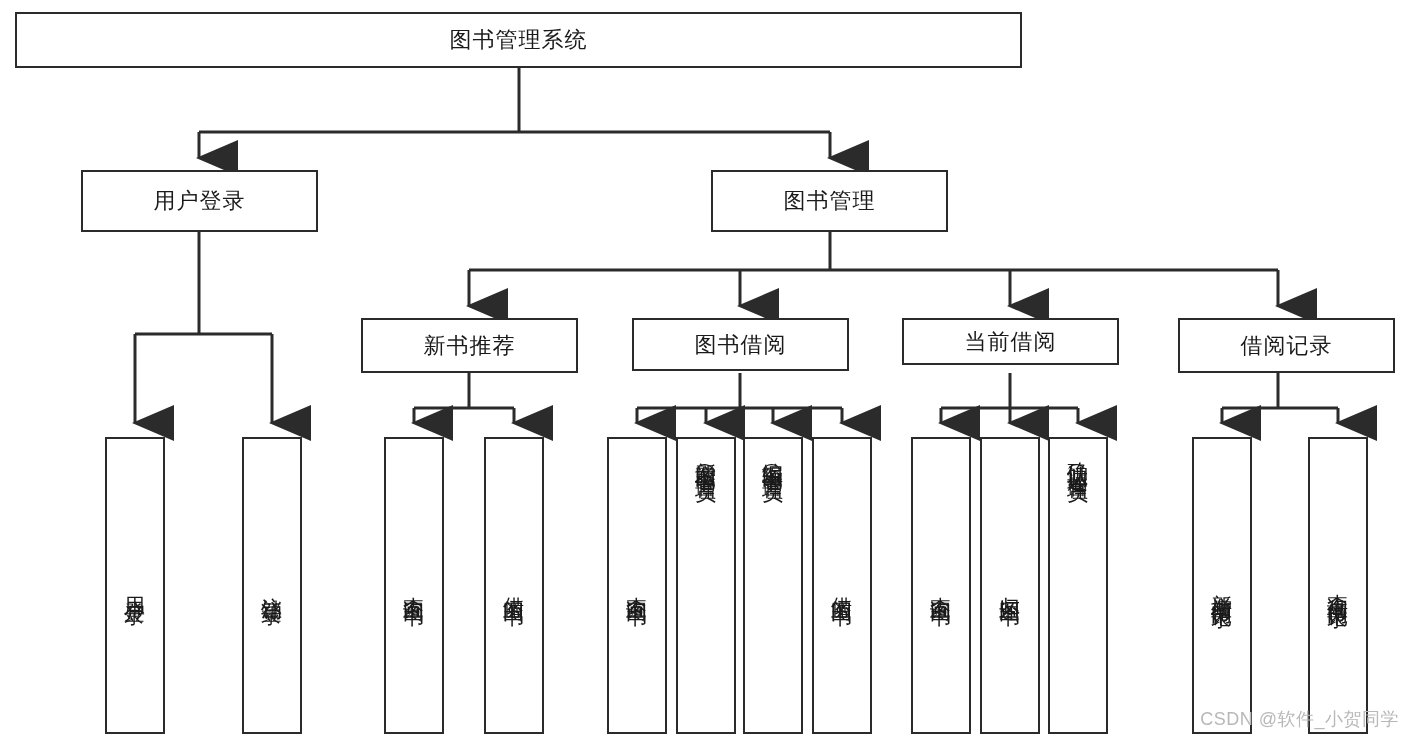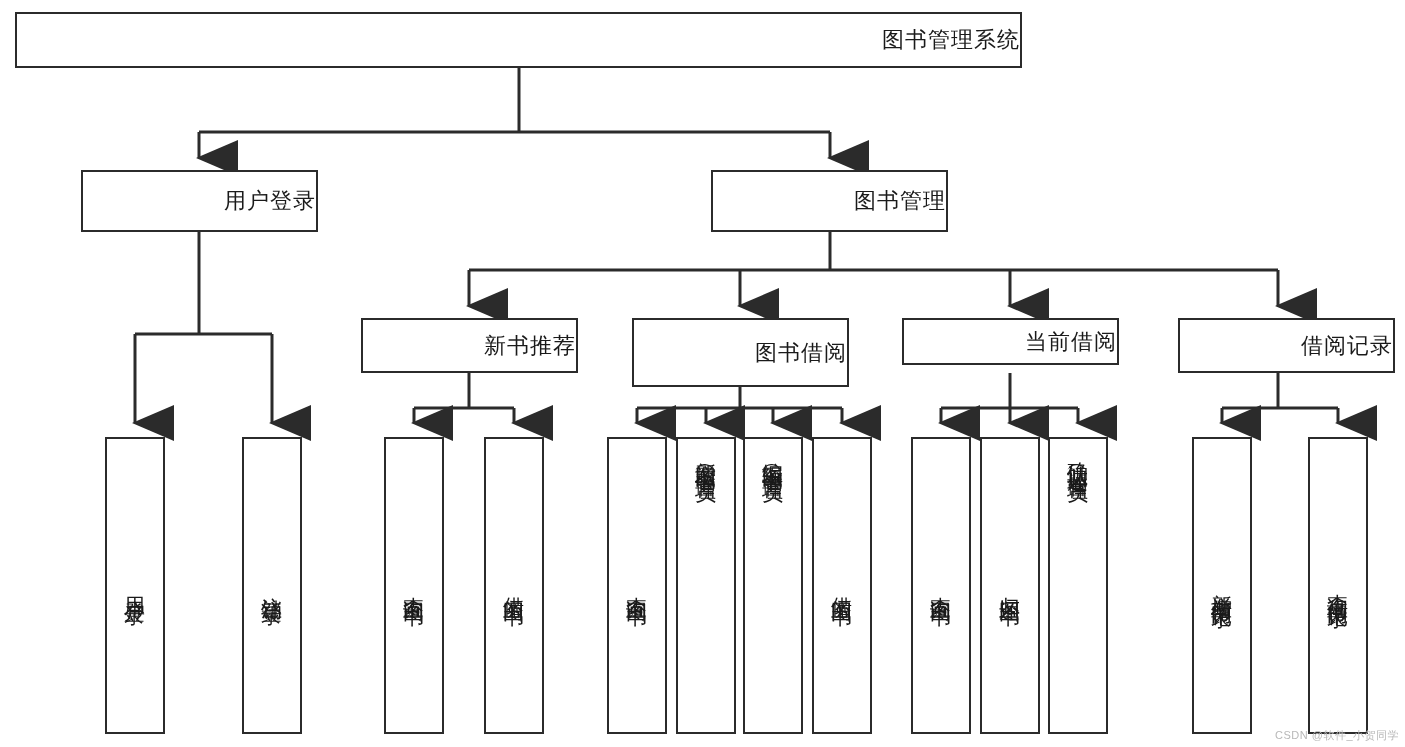--- a/index.html
+++ b/index.html
@@ -24,21 +24,21 @@
     width: 1405px;
     height: 747px;
   }
   .node {
     position: absolute;
     box-sizing: border-box;
     border: 2px solid #2b2b2b;
     background: #ffffff;
     display: flex;
     align-items: center;
-    justify-content: flex-end;
+    justify-content: center;
     color: #1a1a1a;
   }
   .node-h {
     font-size: 22px;
     letter-spacing: 1px;
     white-space: nowrap;
   }
   .node-v {
     font-size: 21px;
     writing-mode: vertical-rl;
@@ -46,22 +46,22 @@
     letter-spacing: 3px;
     line-height: 1;
     justify-content: flex-start;
     padding-top: 6px;
     white-space: nowrap;
   }
   .node-v.center { justify-content: center; padding-top: 0; }
   .watermark {
     position: absolute;
     right: 6px;
-    bottom: 4px;
-    font-size: 11px;
+    bottom: 16px;
+    font-size: 18px;
     color: #b8b8b8;
     white-space: nowrap;
     letter-spacing: 0.5px;
   }
 </style>
 </head>
 <body>
 
 <div id="canvas">
 
@@ -123,21 +123,21 @@
   <div class="node node-h" style="left:81px; top:170px; width:237px; height:62px;">
     <span>用户登录</span>
   </div>
   <div class="node node-h" style="left:711px; top:170px; width:237px; height:62px;">
     <span>图书管理</span>
   </div>
 
   <div class="node node-h" style="left:361px; top:318px; width:217px; height:55px;">
     <span>新书推荐</span>
   </div>
-  <div class="node node-h" style="left:632px; top:318px; width:217px; height:69px;">
+  <div class="node node-h" style="left:632px; top:318px; width:217px; height:53px;">
     <span>图书借阅</span>
   </div>
   <div class="node node-h" style="left:902px; top:318px; width:217px; height:47px;">
     <span>当前借阅</span>
   </div>
   <div class="node node-h" style="left:1170px; top:318px; width:217px; height:55px;margin-left:8px;">
     <span>借阅记录</span>
   </div>
 
   <div class="node node-v center" style="left:105px; top:437px; width:60px; height:297px;">

